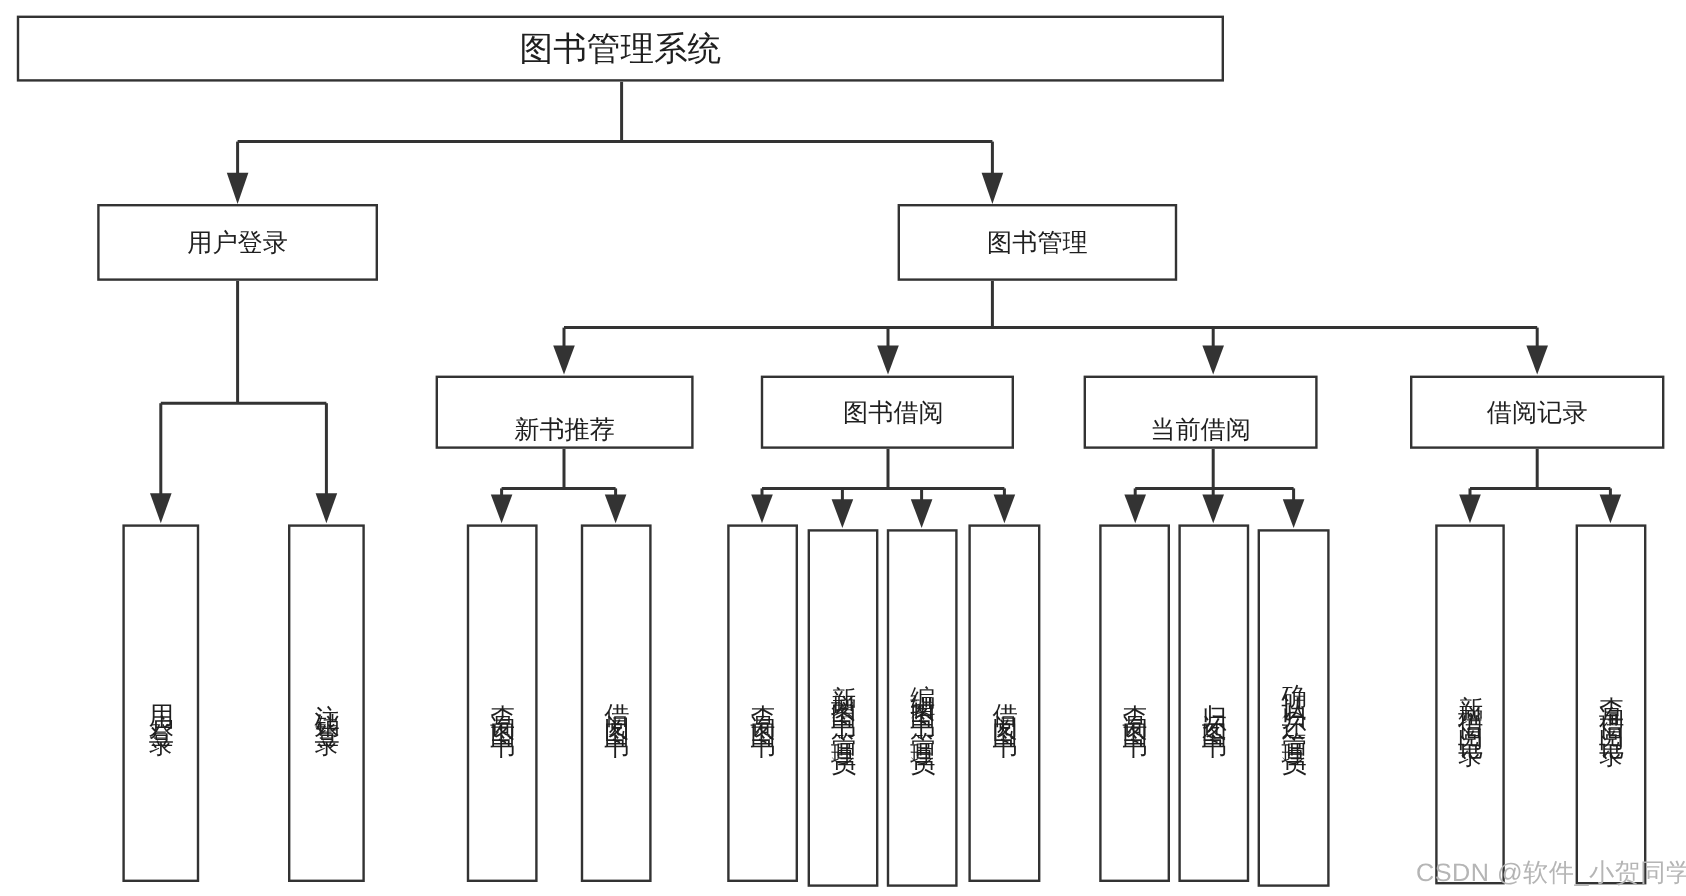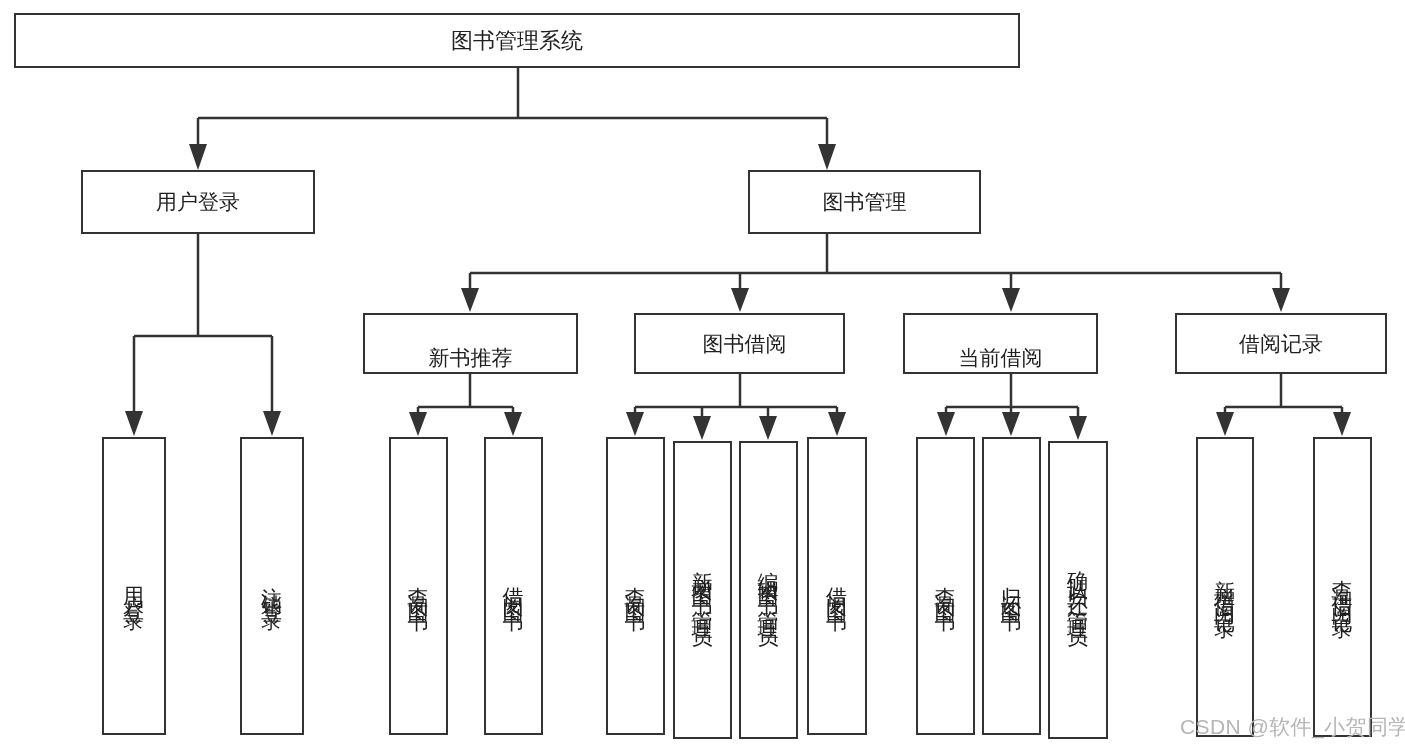--- a/index.html
+++ b/index.html
@@ -125,21 +125,21 @@
     <polygon points="1069,416 1087,416 1078,440"></polygon>
 
     <path d="M1281 374 V407"></path>
     <path d="M1225 407 H1342"></path>
     <line x1="1225" y1="407" x2="1225" y2="414"></line>
     <polygon points="1216,412 1234,412 1225,436"></polygon>
     <line x1="1342" y1="407" x2="1342" y2="414"></line>
     <polygon points="1333,412 1351,412 1342,436"></polygon>
   </svg>
 
-  <div class="node" style="left:14px; top:13px; width:1006px; height:55px; font-size:22px;">
+  <div class="node" style="left:14px; top:13px; width:1006px; height:55px; font-size:28px;">
     <span>图书管理系统</span>
   </div>
 
   <div class="node" style="left:81px; top:170px; width:234px; height:64px;">
     <span>用户登录</span>
   </div>
   <div class="node" style="left:748px; top:170px; width:233px; height:64px;">
     <span>图书管理</span>
   </div>
 

